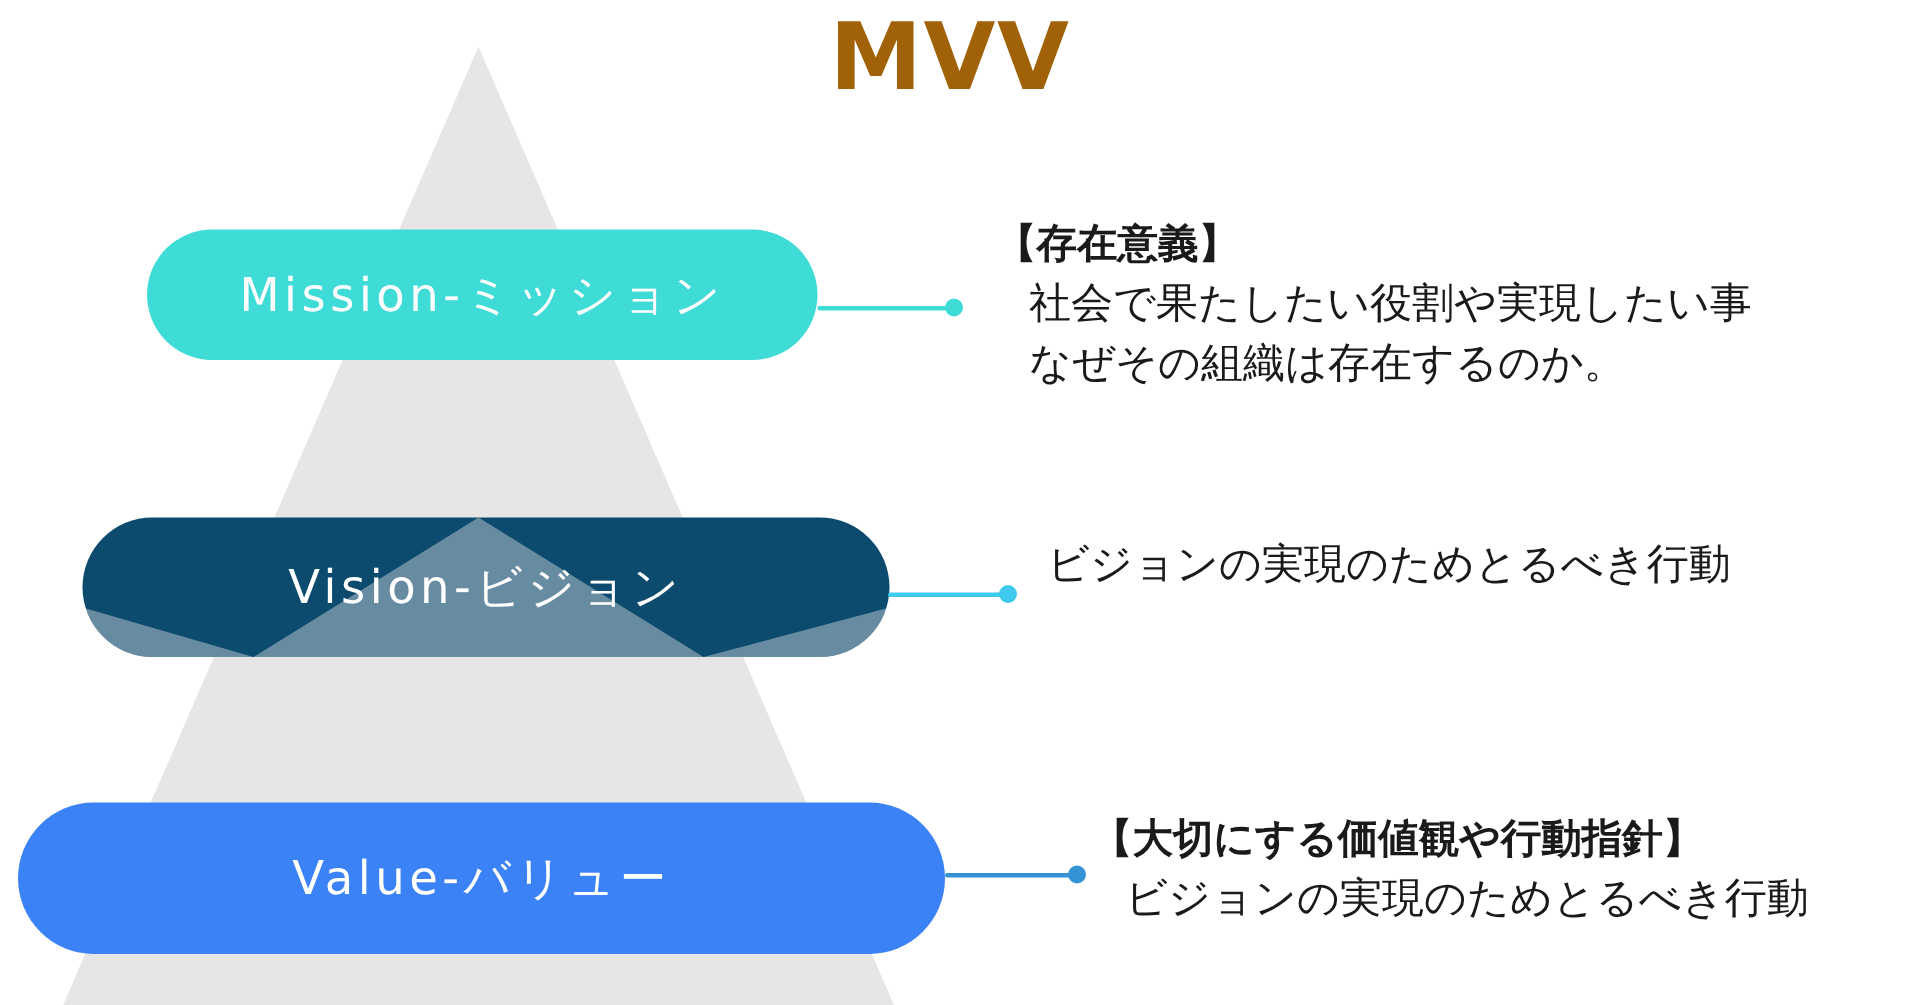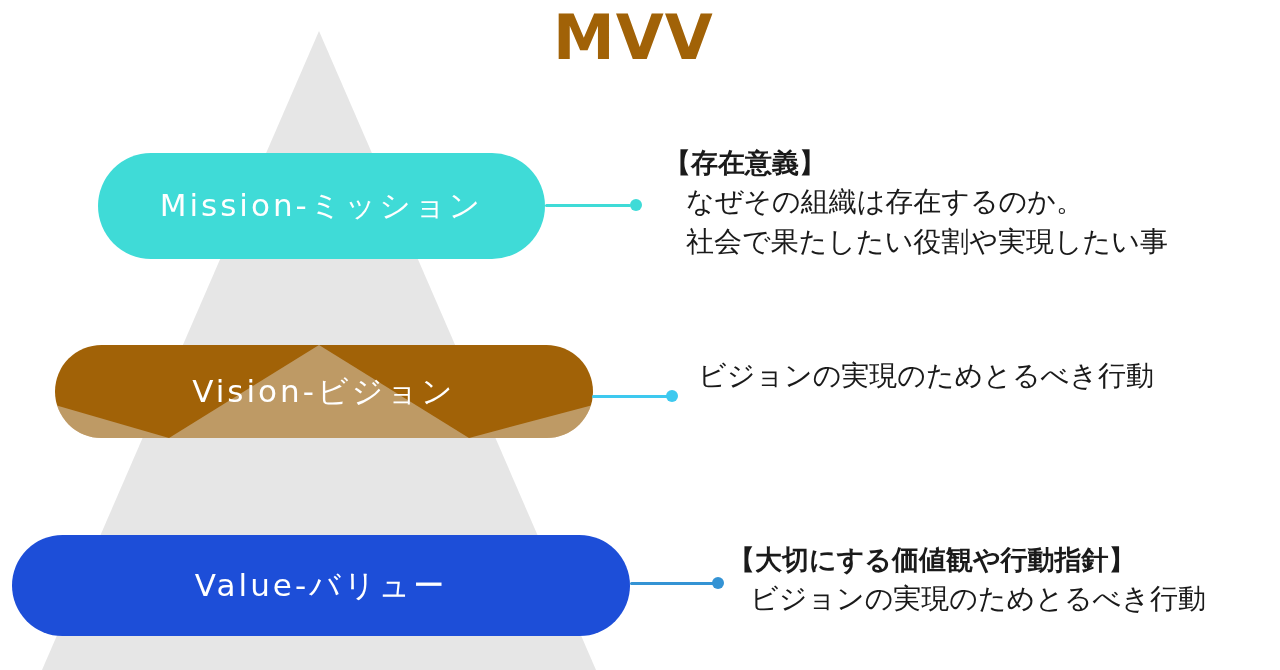--- a/index.html
+++ b/index.html
@@ -55,21 +55,21 @@
   .bar-label {
     position: relative;
     z-index: 2;
     text-shadow: 0 0 1px rgba(0,0,0,0.02);
   }
 
   #bar-mission {
     left: 98px;
     top: 153px;
     width: 447px;
-    height: 106px;
+    height: 87px;
     border-radius: 53px;
     background: #3fdbd7;
     font-size: 31px;
   }
   #bar-vision {
     left: 55px;
     top: 345px;
     width: 538px;
     height: 93px;
     border-radius: 47px;
@@ -150,39 +150,39 @@
 
   <div id="mvv-title" style="color: #a16207;">MVV</div>
 
   <div class="bar" id="bar-mission" style="background: rgb(63, 219, 215);">
     <span class="bar-label">Mission-ミッション</span>
   </div>
   <div class="connector" id="connector-mission" style="background: rgb(63, 219, 215);"></div>
   <div class="connector-dot" id="dot-mission" style="background: rgb(63, 219, 215);"></div>
   <div class="desc" id="desc-mission">
     <div class="desc-head">【存在意義】</div>
+    <div class="desc-body">社会で果たしたい役割や実現したい事</div>
     <div class="desc-body">なぜその組織は存在するのか。</div>
-    <div class="desc-body">社会で果たしたい役割や実現したい事</div>
   </div>
 
-  <div class="bar" id="bar-vision" style="background: #a16207;">
+  <div class="bar" id="bar-vision" style="background: #0c4a6e;">
     <svg id="vision-overlap" width="538" height="93" viewBox="0 0 538 93" aria-hidden="true">
       <polygon points="114,93 264,0 414,93" fill="#e6e6e6" fill-opacity="0.42"></polygon>
       <polygon points="0,93 0,60 114,93" fill="#e6e6e6" fill-opacity="0.42"></polygon>
       <polygon points="538,93 538,60 414,93" fill="#e6e6e6" fill-opacity="0.42"></polygon>
     </svg>
     <span class="bar-label">Vision-ビジョン</span>
   </div>
   <div class="connector" id="connector-vision" style="background: rgb(62, 201, 239);"></div>
   <div class="connector-dot" id="dot-vision" style="background: rgb(62, 201, 239);"></div>
   <div class="desc" id="desc-vision">
     <div class="desc-body">ビジョンの実現のためとるべき行動</div>
   </div>
 
-  <div class="bar" id="bar-value" style="background: #1d4ed8;">
+  <div class="bar" id="bar-value" style="background: #3b82f6;">
     <span class="bar-label">Value-バリュー</span>
   </div>
   <div class="connector" id="connector-value" style="background: rgb(52, 147, 212);"></div>
   <div class="connector-dot" id="dot-value" style="background: rgb(52, 147, 212);"></div>
   <div class="desc" id="desc-value">
     <div class="desc-head">【大切にする価値観や行動指針】</div>
     <div class="desc-body">ビジョンの実現のためとるべき行動</div>
   </div>
 
 </div>

